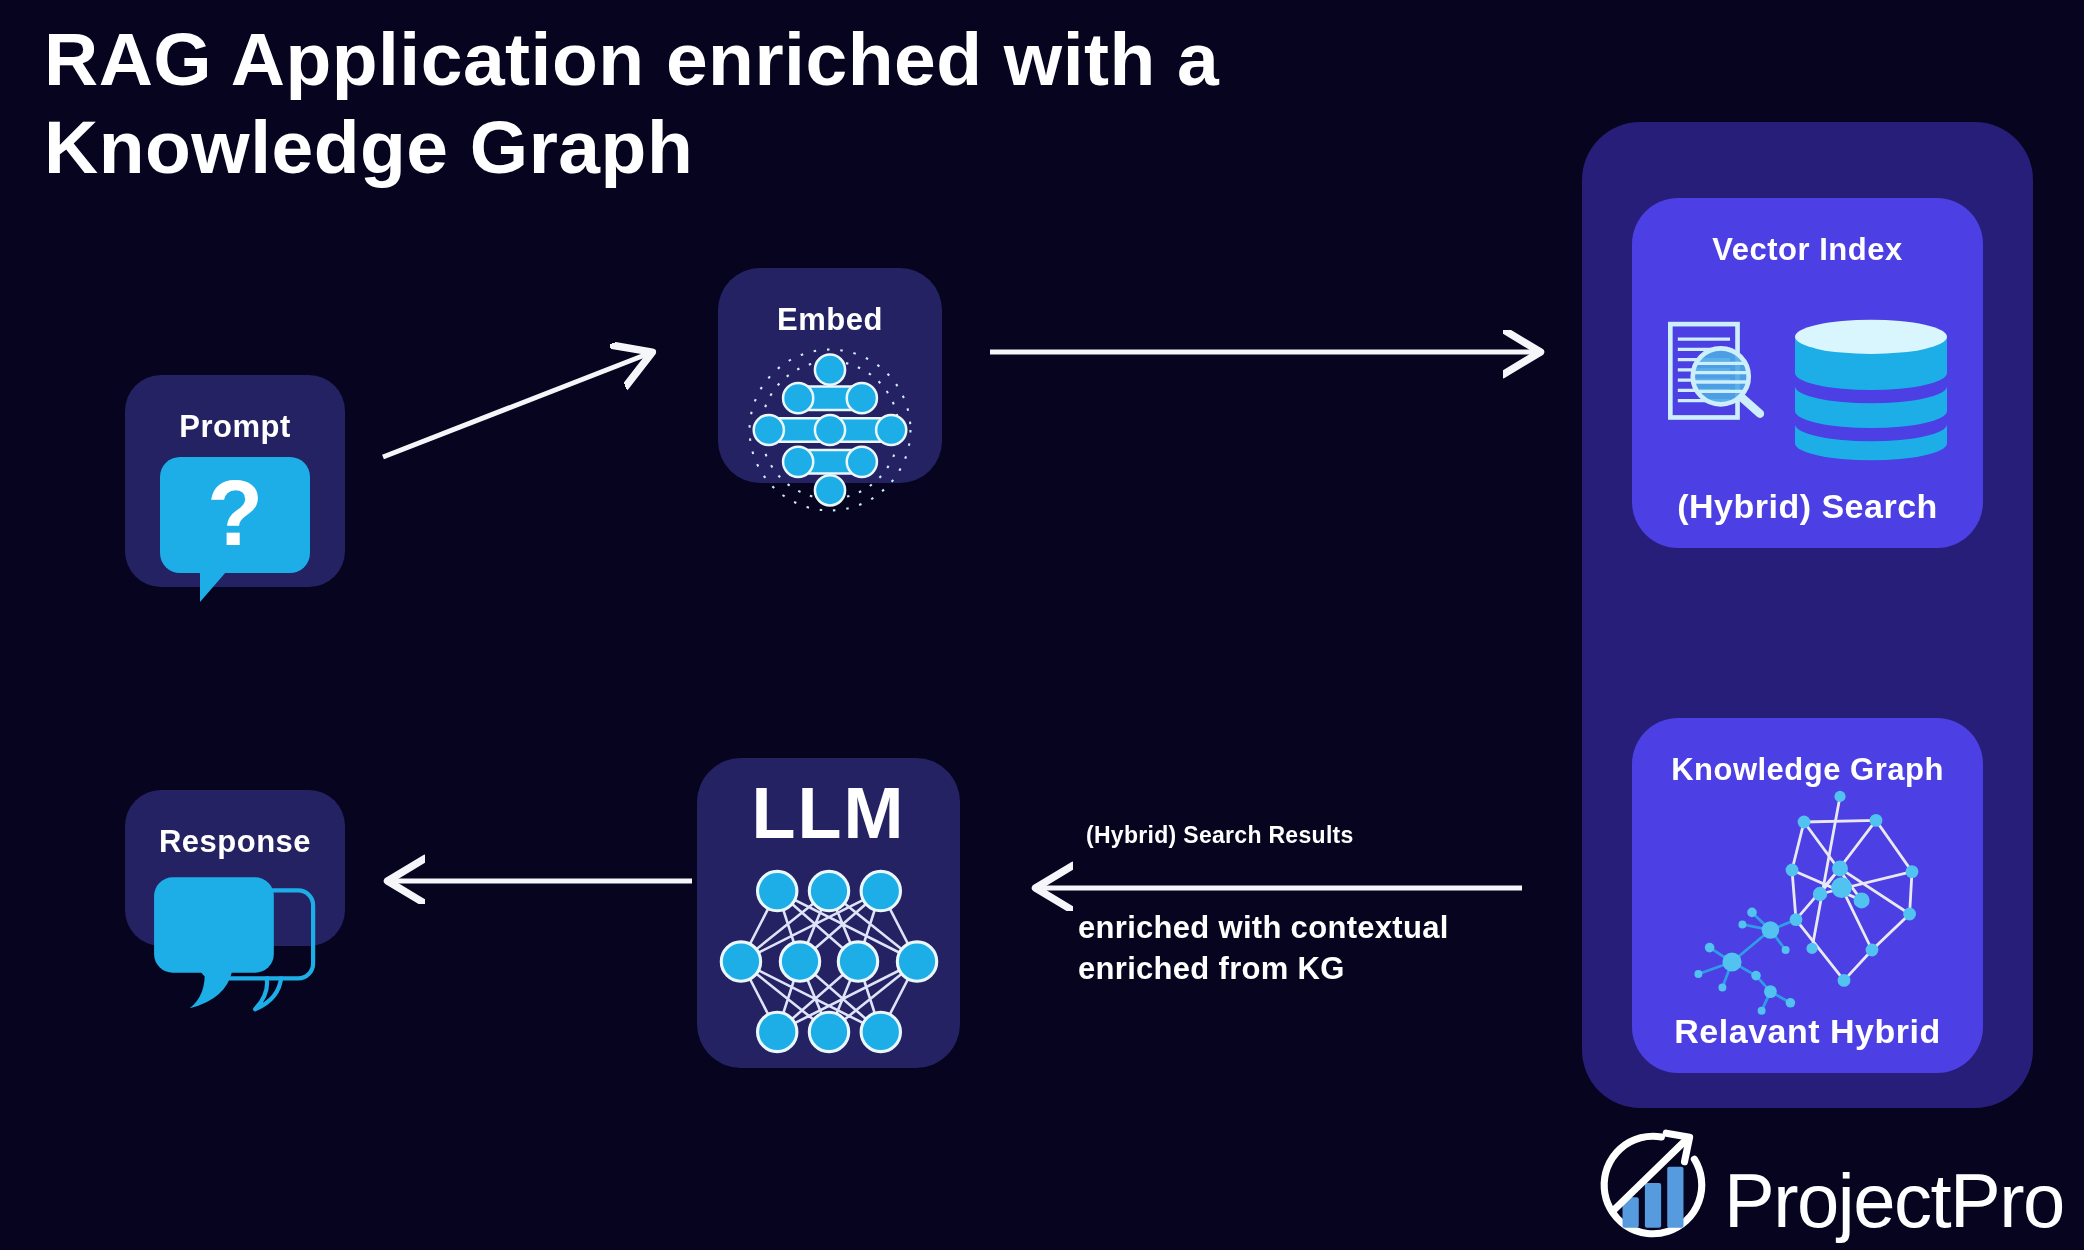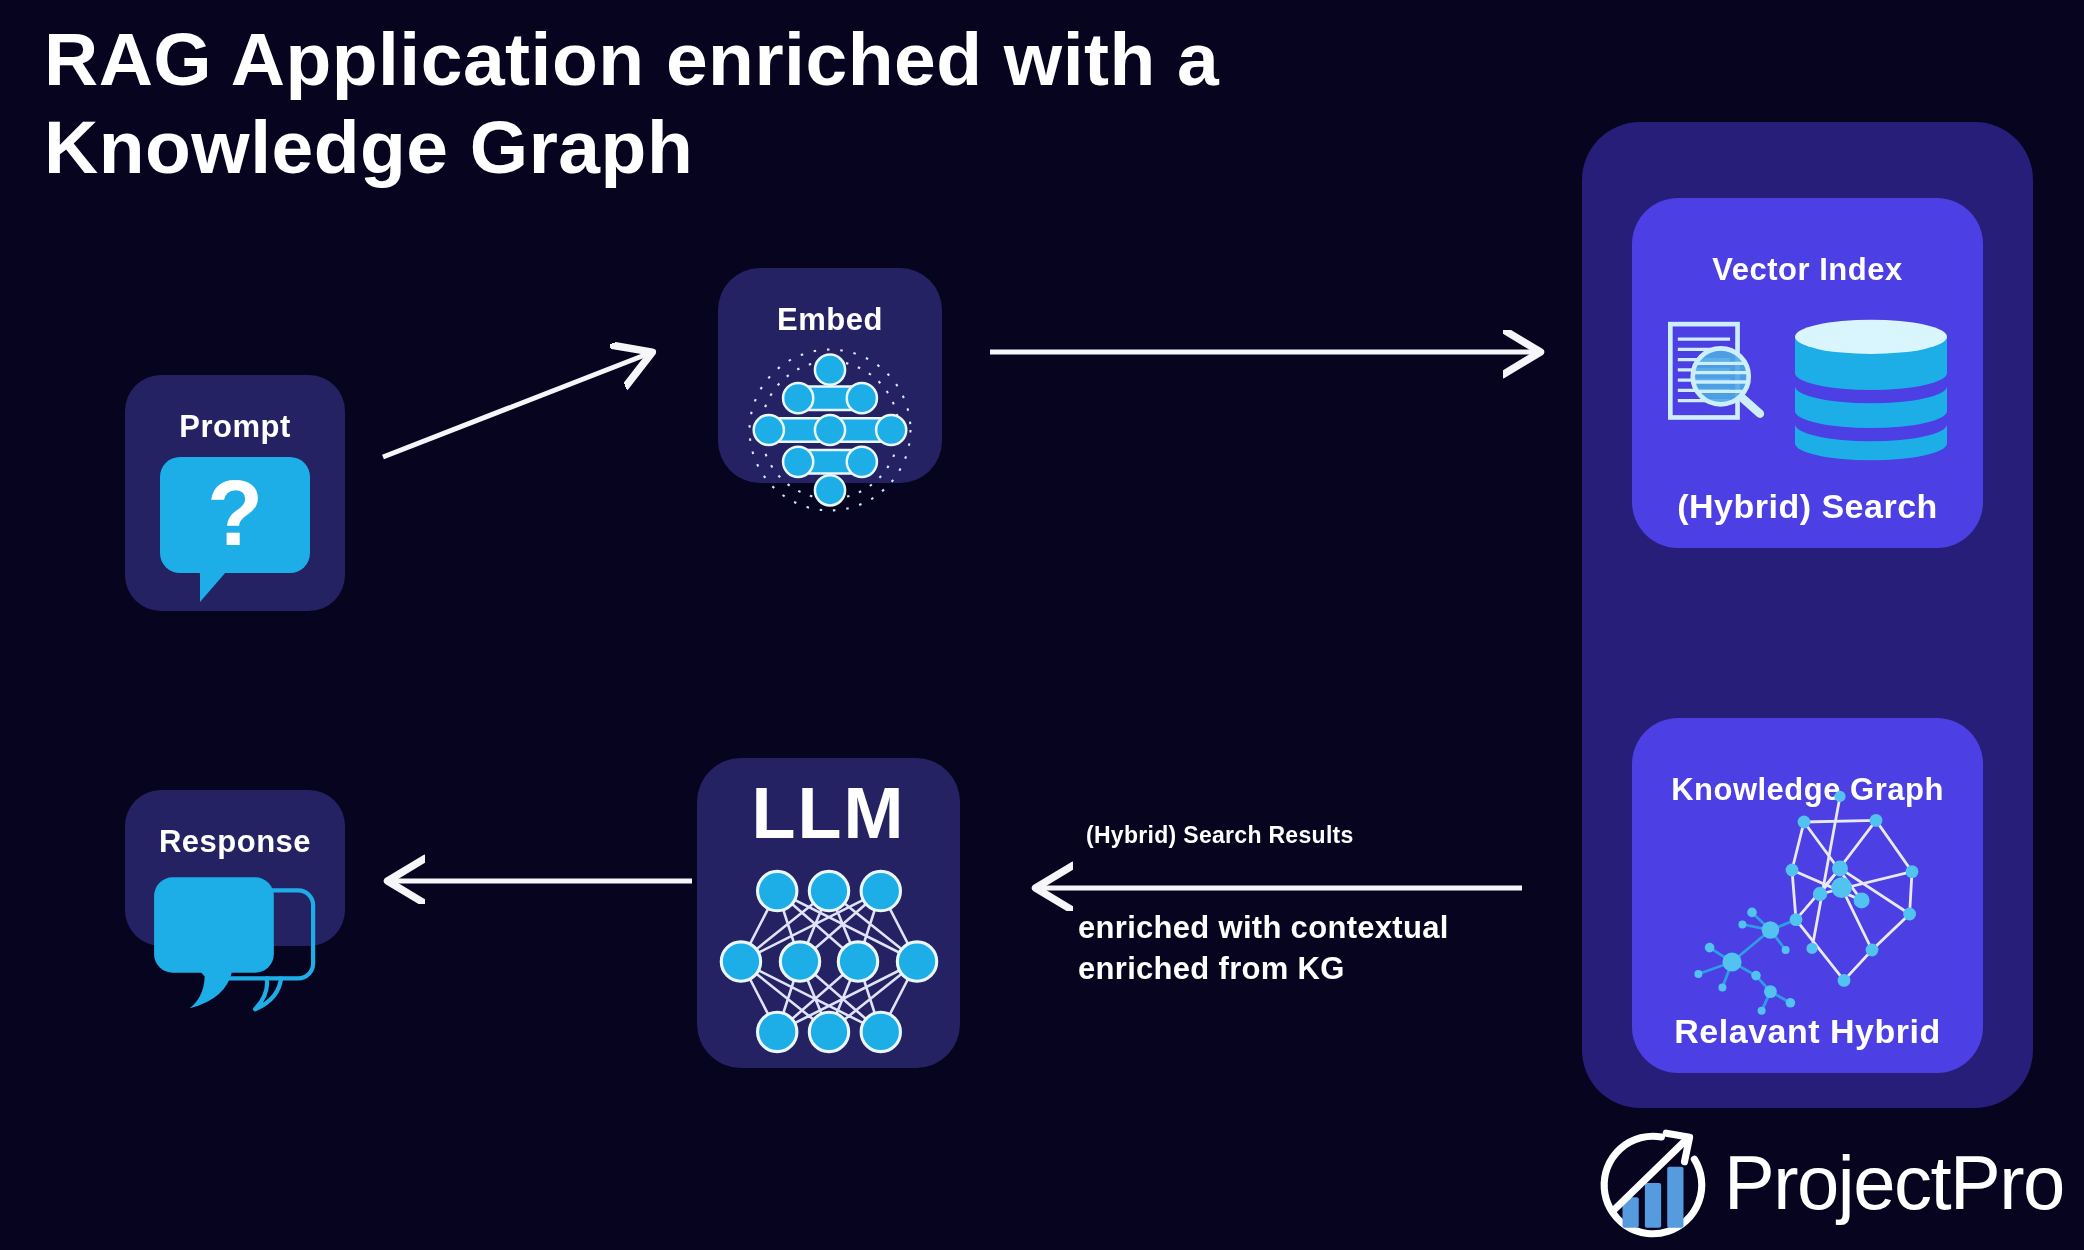--- a/index.html
+++ b/index.html
@@ -7,39 +7,39 @@
     --cyan:#1daee8; --lightcyan:#d9f6fe; --nodecyan:#52c2f0; --barblue:#559bde;
     --arrow:#f6f6fa; --netline:#dfe3fa; --paleicon:#cdeefb; --white:#ffffff;
   }
   *{margin:0;padding:0;box-sizing:border-box;}
   body{background:#000;font-family:"Liberation Sans","DejaVu Sans",sans-serif;}
   .canvas{position:relative;width:2084px;height:1250px;background:var(--bg);overflow:hidden;}
   .title{position:absolute;left:44px;top:16px;color:var(--white);font-size:75px;font-weight:700;line-height:1.17;letter-spacing:.5px;}
   .arrows{position:absolute;left:0;top:0;pointer-events:none;}
   .card{position:absolute;background:var(--card);border-radius:36px;text-align:center;}
   .card-label{color:var(--white);font-weight:700;font-size:31px;margin-top:34px;letter-spacing:.5px;}
-  .prompt{left:125px;top:375px;width:220px;height:236px;}
+  .prompt{left:125px;top:375px;width:220px;height:212px;}
   .embed{left:718px;top:268px;width:224px;height:215px;border-radius:42px;}
   .llm{left:697px;top:758px;width:263px;height:310px;border-radius:44px;}
   .llm .card-label{font-size:72px;margin-top:14px;letter-spacing:2px;}
   .response{left:125px;top:790px;width:220px;height:156px;}
   .bubble{position:relative;width:150px;height:116px;background:var(--cyan);border-radius:20px;margin:12px auto 0;}
   .qmark{display:block;font-size:92px;font-weight:700;color:var(--white);line-height:112px;}
   .bubble-tail{position:absolute;top:99%;left:40px;width:0;height:0;border-top:30px solid var(--cyan);border-right:26px solid transparent;}
   .panel{position:absolute;left:1582px;top:122px;width:451px;height:986px;background:var(--panel);border-radius:58px;}
   .inner{position:absolute;left:50px;width:351px;background:var(--inner);border-radius:46px;color:var(--white);text-align:center;}
   .vi{top:76px;height:350px;}
   .kg{top:596px;height:355px;}
-  .inner-title{font-size:31px;font-weight:700;margin-top:54px;letter-spacing:.5px;}
+  .inner-title{font-size:31px;font-weight:700;margin-top:34px;letter-spacing:.5px;}
   .inner-sub{position:absolute;bottom:22px;width:100%;font-size:34px;font-weight:700;letter-spacing:.5px;margin-top:48px;}
   .vi-icons{position:absolute;top:116px;left:0;right:0;display:flex;justify-content:center;align-items:flex-start;gap:14px;}
   .kg-graph{position:absolute;top:64px;left:26px;}
   .mid-label-1{position:absolute;left:1086px;top:822px;font-size:23px;font-weight:700;color:var(--white);letter-spacing:.3px;}
   .mid-label-2{position:absolute;left:1078px;top:908px;font-size:31px;font-weight:700;color:var(--white);line-height:1.32;letter-spacing:.3px;}
-  .logo{position:absolute;left:1592px;top:1120px;display:flex;align-items:center;gap:10px;}
+  .logo{position:absolute;left:1592px;top:1120px;display:flex;align-items:flex-end;gap:10px;}
   .logo-text{color:var(--white);font-size:76px;font-weight:400;letter-spacing:-1.5px;}
 </style>
 </head>
 <body>
 
 <div class="canvas">
 
   <h1 class="title"><span>RAG Application enriched with a</span><br><span>Knowledge Graph</span></h1>
 
   <svg class="arrows" width="2084" height="1250" viewBox="0 0 2084 1250">

